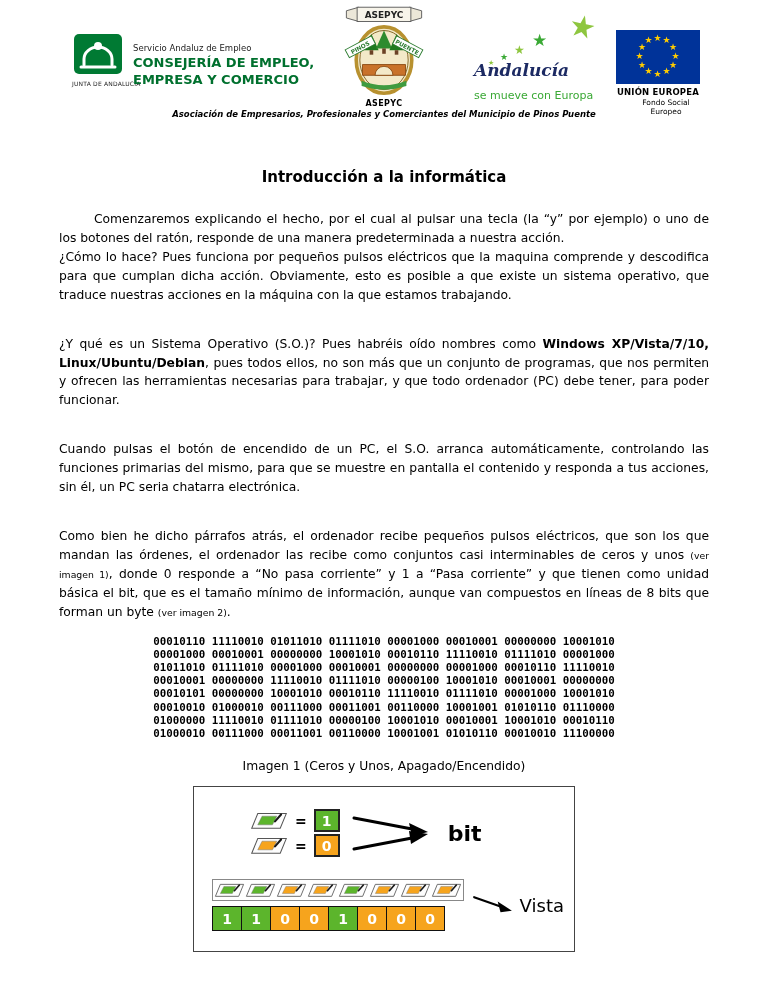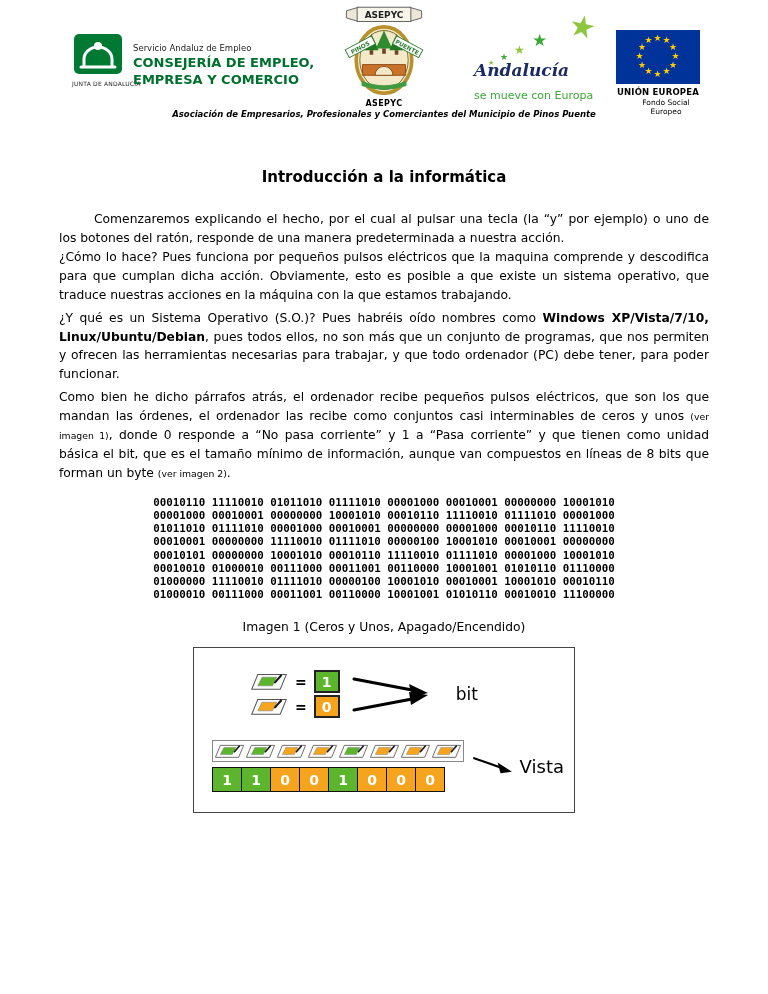--- a/index.html
+++ b/index.html
@@ -50,41 +50,41 @@
 
   .org { position: absolute; left: 0; top: 99px; width: 100%; text-align: center; }
   .org-name { font-size: 8px; font-weight: bold; letter-spacing: 0.4px; }
   .org-sub { font-size: 8.5px; font-weight: bold; font-style: italic; margin-top: 1px; }
 
   
   .content { padding: 0 59px; }
   h1 { font-size: 15px; font-weight: bold; text-align: center; margin: 44px 0 24px; }
   p { font-size: 12.3px; line-height: 1.54; text-align: justify; margin: 0; }
   .p1 { text-indent: 35px; }
-  .gap { margin-top: 4px; }
+  .gap { margin-top: 30px; }
   .small { font-size: 9.3px; }
 
   .binary {
     margin-top: 13px; text-align: center; white-space: pre;
     font-family: "DejaVu Sans Mono", monospace; font-weight: bold;
     font-size: 10.8px; line-height: 1.22;
   }
   .caption { margin-top: 19px; text-align: center; font-size: 12.3px; }
 
   
   figure.figbox { margin: 13px auto 0; width: 382px; border: 1px solid #444; padding: 18px 10px 20px 10px; background: #fff; }
   .legend-wrap { display: flex; align-items: center; padding-left: 46px; }
   .legend-row { display: flex; align-items: center; gap: 7px; margin: 2px 0; }
   .eq { font-weight: bold; font-size: 14px; }
   .bit-box { width: 26px; height: 23px; border: 2px solid #222; color: #fff; font-weight: bold; font-size: 14px;
              display: flex; align-items: center; justify-content: center; }
   .bit-box.on { background: var(--bit-on); }
   .bit-box.off { background: var(--bit-off); }
   .bit-arrows { margin-left: 10px; }
-  .bit-label { font-size: 17px; margin-left: 12px; }
+  .bit-label { font-size: 22px; margin-left: 4px; font-weight: bold; }
   .byte-wrap { display: flex; align-items: center; margin-top: 18px; padding-left: 8px; }
   .strip { display: flex; border: 1px solid #888; background: #fff; padding: 1px; width: max-content; }
   .cells { display: flex; margin-top: 5px; }
   .bit-cell { width: 30px; height: 25px; border: 1px solid #111; margin-left: -1px; color: #fff;
               display: flex; align-items: center; justify-content: center; font-weight: bold; font-size: 14px; }
   .bit-cell:first-child { margin-left: 0; }
   .bit-cell.on { background: var(--bit-on); }
   .bit-cell.off { background: var(--bit-off); }
   .byte-arrow { margin-left: 8px; }
   .byte-label { font-size: 18px; margin-left: 2px; }
@@ -186,20 +186,21 @@
   </header>
 
   <main class="content">
     <h1>Introducción a la informática</h1>
 
     <p class="p1">Comenzaremos explicando el hecho, por el cual al pulsar una tecla (la “y” por ejemplo) o uno de los botones del ratón, responde de una manera predeterminada a nuestra acción.</p>
     <p>¿Cómo lo hace? Pues funciona por pequeños pulsos eléctricos que la maquina comprende y descodifica para que cumplan dicha acción. Obviamente, esto es posible a que existe un sistema operativo, que traduce nuestras acciones en la máquina con la que estamos trabajando.</p>
 
     <p class="gap"><span>¿Y qué es un Sistema Operativo (S.O.)? Pues habréis oído nombres como </span><b>Windows XP/Vista/7/10, Linux/Ubuntu/Debian</b><span>, pues todos ellos, no son más que un conjunto de programas, que nos permiten y ofrecen las herramientas necesarias para trabajar, y que todo ordenador (PC) debe tener, para poder funcionar.</span></p>
 
+    <p class="gap">Cuando pulsas el botón de encendido de un PC, el S.O. arranca automáticamente, controlando las funciones primarias del mismo, para que se muestre en pantalla el contenido y responda a tus acciones, sin él, un PC seria chatarra electrónica.</p>
 
     <p class="gap"><span>Como bien he dicho párrafos atrás, el ordenador recibe pequeños pulsos eléctricos, que son los que mandan las órdenes, el ordenador las recibe como conjuntos casi interminables de ceros y unos </span><span class="small">(ver imagen 1)</span><span>, donde 0 responde a “No pasa corriente” y 1 a “Pasa corriente” y que tienen como unidad básica el bit, que es el tamaño mínimo de información, aunque van compuestos en líneas de 8 bits que forman un byte </span><span class="small">(ver imagen 2)</span><span>.</span></p>
 
     <div class="binary"><div>00010110 11110010 01011010 01111010 00001000 00010001 00000000 10001010</div><div>00001000 00010001 00000000 10001010 00010110 11110010 01111010 00001000</div><div>01011010 01111010 00001000 00010001 00000000 00001000 00010110 11110010</div><div>00010001 00000000 11110010 01111010 00000100 10001010 00010001 00000000</div><div>00010101 00000000 10001010 00010110 11110010 01111010 00001000 10001010</div><div>00010010 01000010 00111000 00011001 00110000 10001001 01010110 01110000</div><div>01000000 11110010 01111010 00000100 10001010 00010001 10001010 00010110</div><div>01000010 00111000 00011001 00110000 10001001 01010110 00010010 11100000</div></div>
 
     <div class="caption">Imagen 1 (Ceros y Unos, Apagado/Encendido)</div>
 
     <figure class="figbox">
       <div class="legend-wrap">
         <div class="legend">

